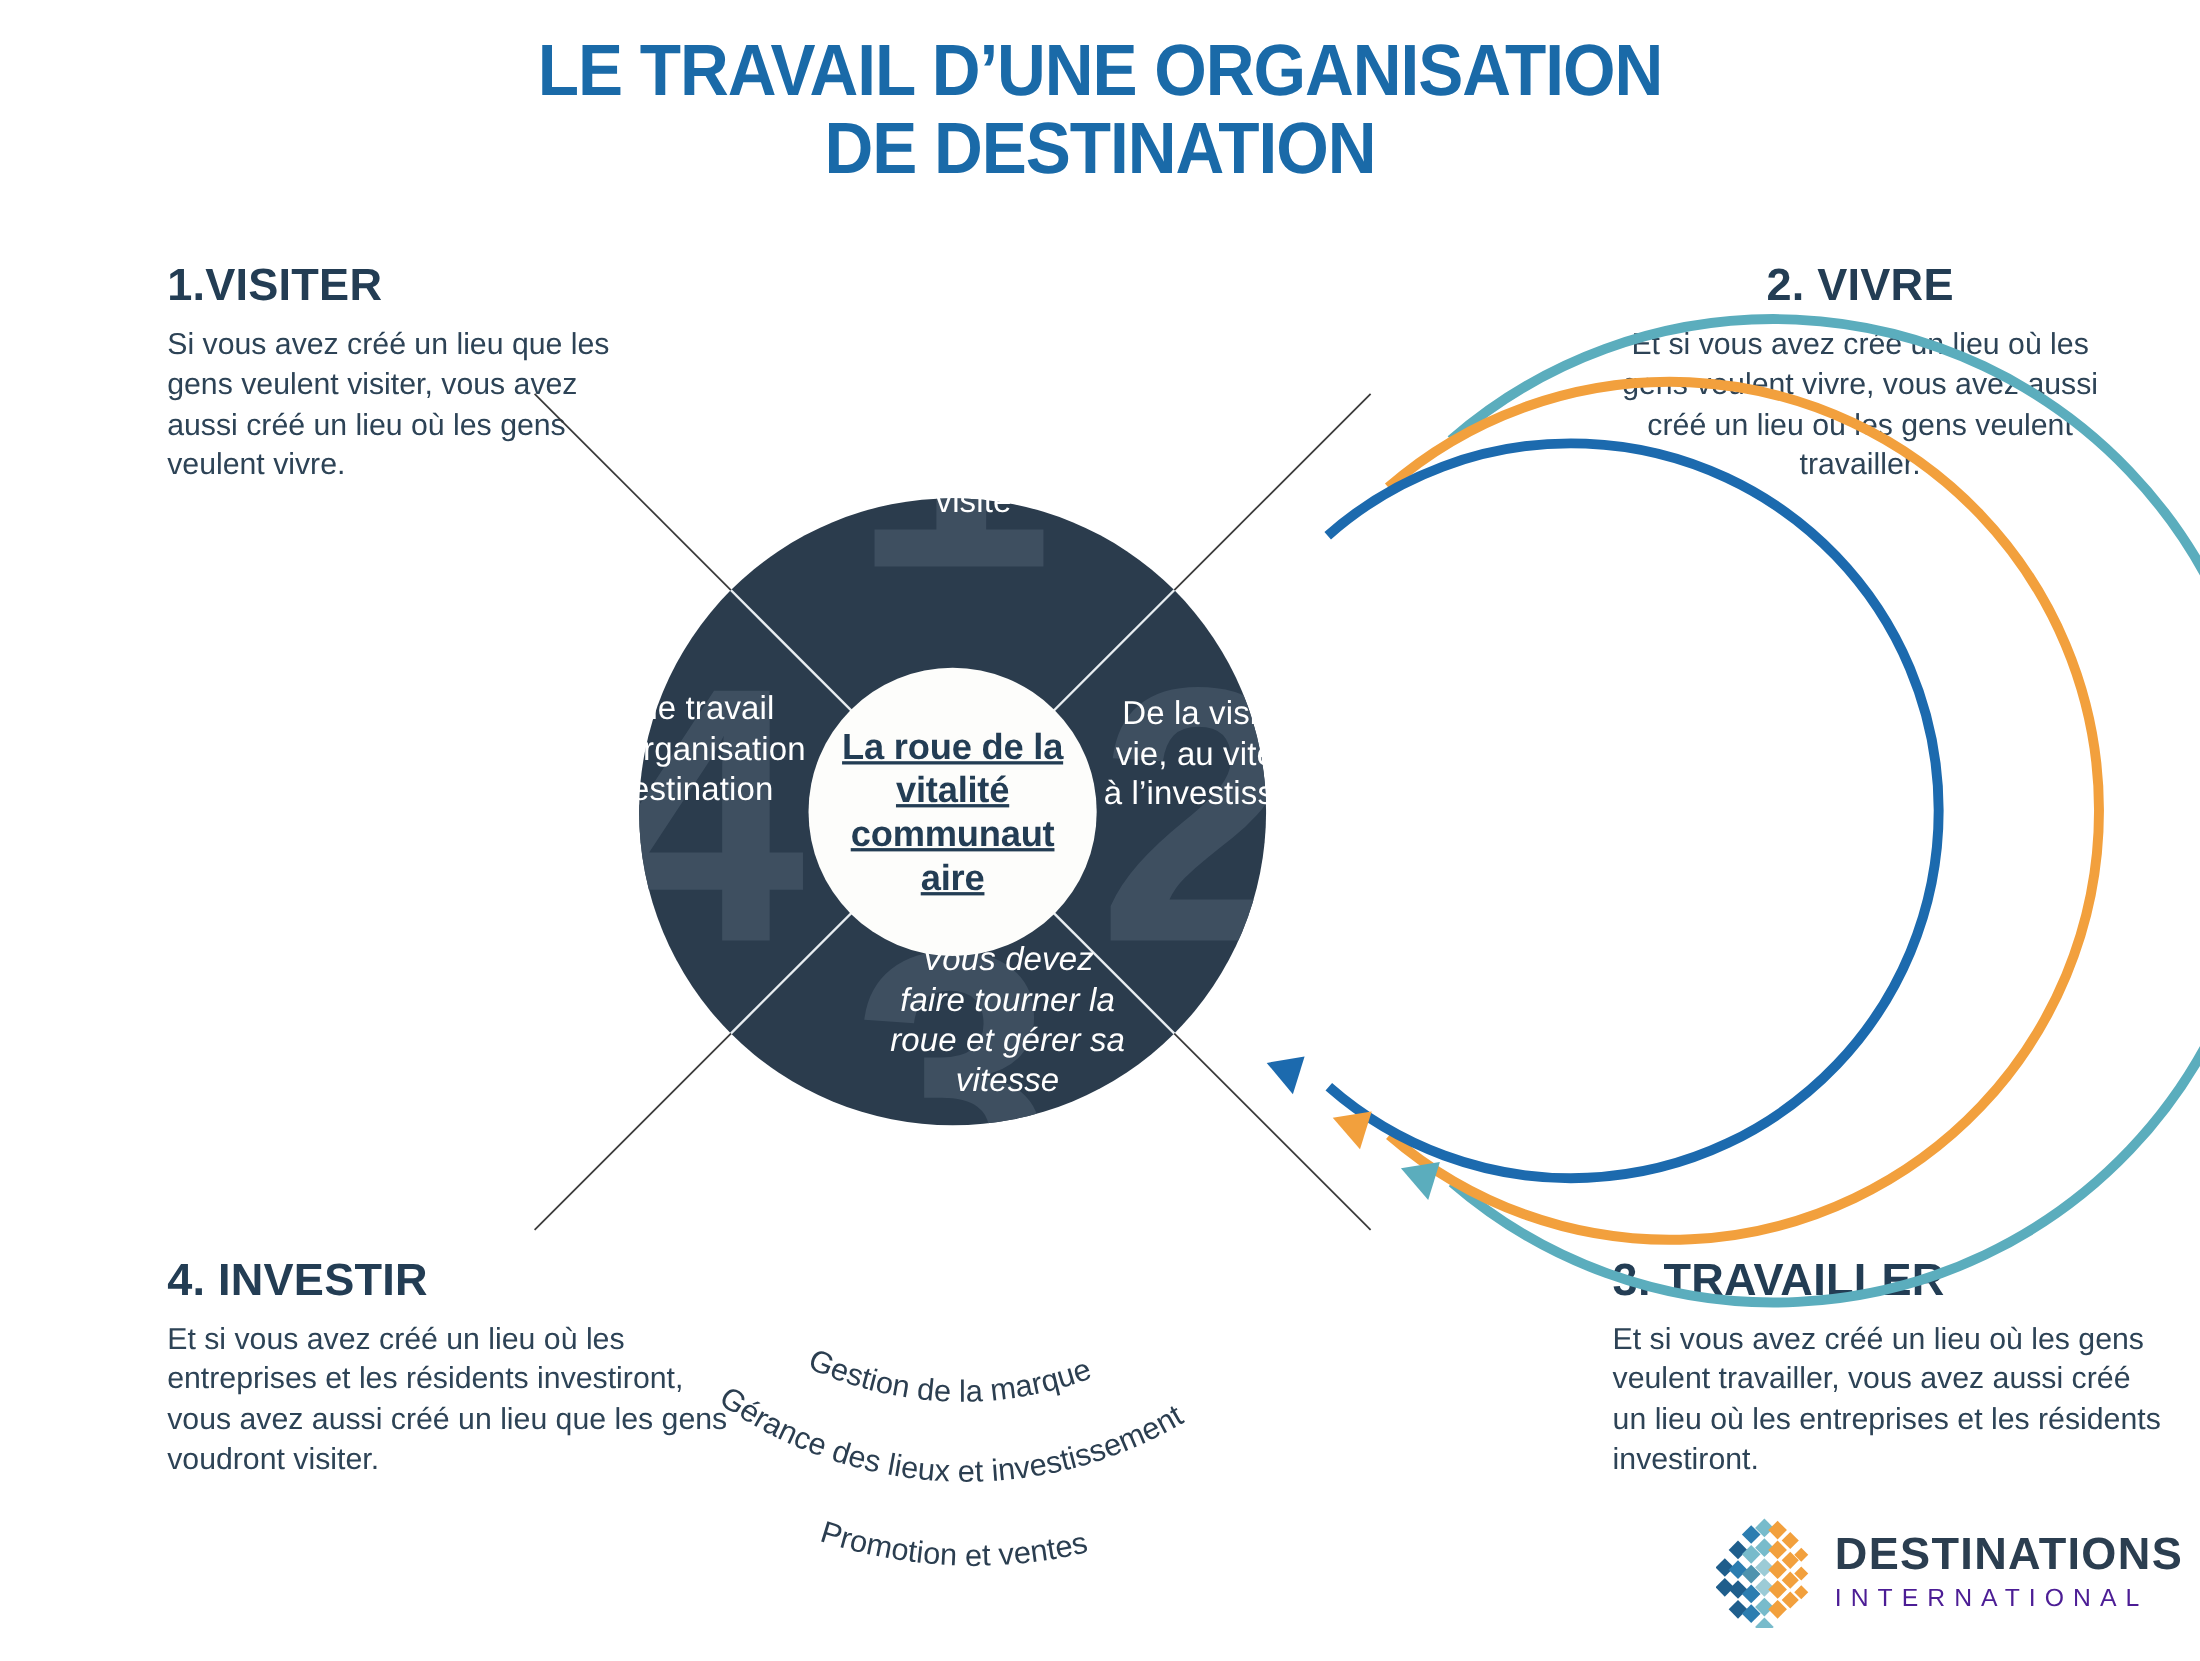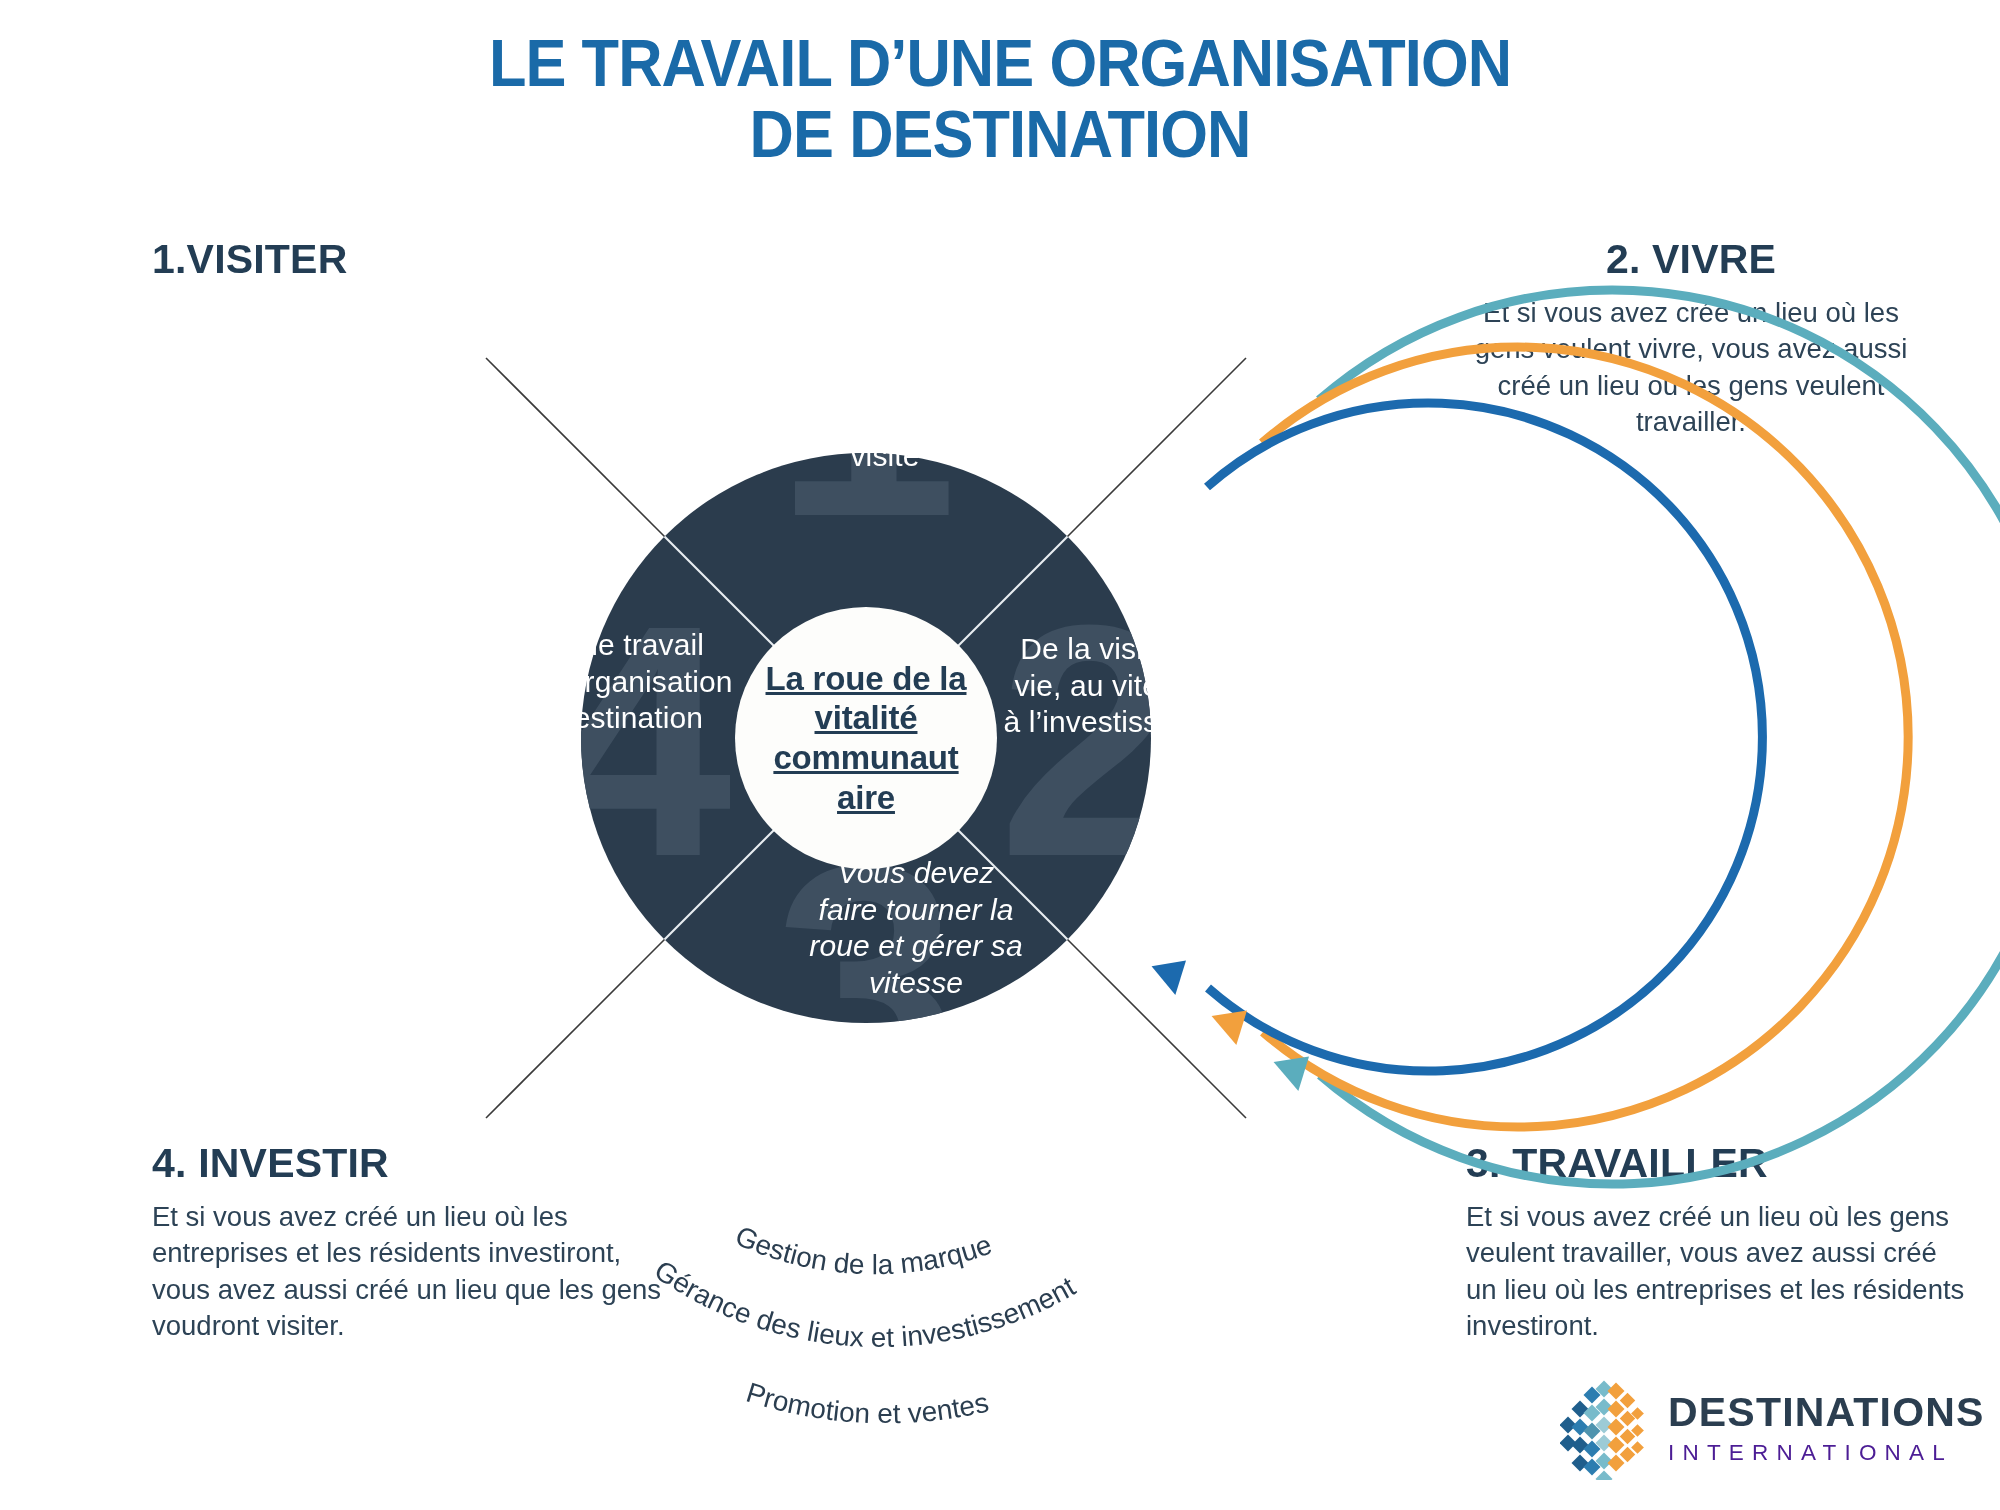--- a/index.html
+++ b/index.html
@@ -122,20 +122,21 @@
 </head>
 <body>
 
 <div id="title">
   <span class="ln">LE TRAVAIL D’UNE ORGANISATION</span>
   <span class="ln">DE DESTINATION</span>
 </div>
 
 <div class="corner" id="corner-visiter">
   <h2>1.VISITER</h2>
+  <p>Si vous avez créé un lieu que les gens veulent visiter, vous avez aussi créé un lieu où les gens veulent vivre.</p>
 </div>
 
 <div class="corner" id="corner-vivre">
   <h2>2. VIVRE</h2>
   <p>Et si vous avez créé un lieu où les gens veulent vivre, vous avez aussi créé un lieu où les gens veulent travailler.</p>
 </div>
 
 <div class="corner" id="corner-investir">
   <h2>4. INVESTIR</h2>
   <p>Et si vous avez créé un lieu où les entreprises et les résidents investiront, vous avez aussi créé un lieu que les gens voudront visiter.</p>

